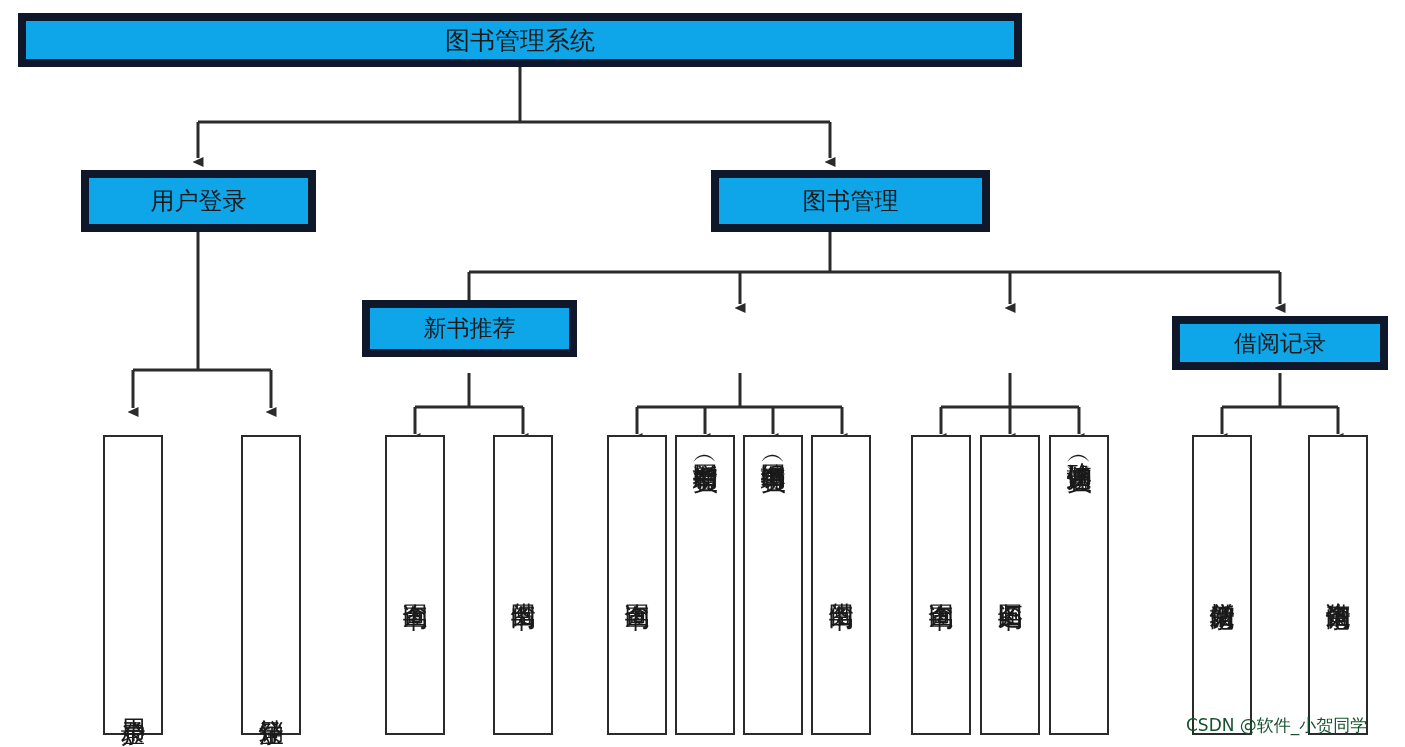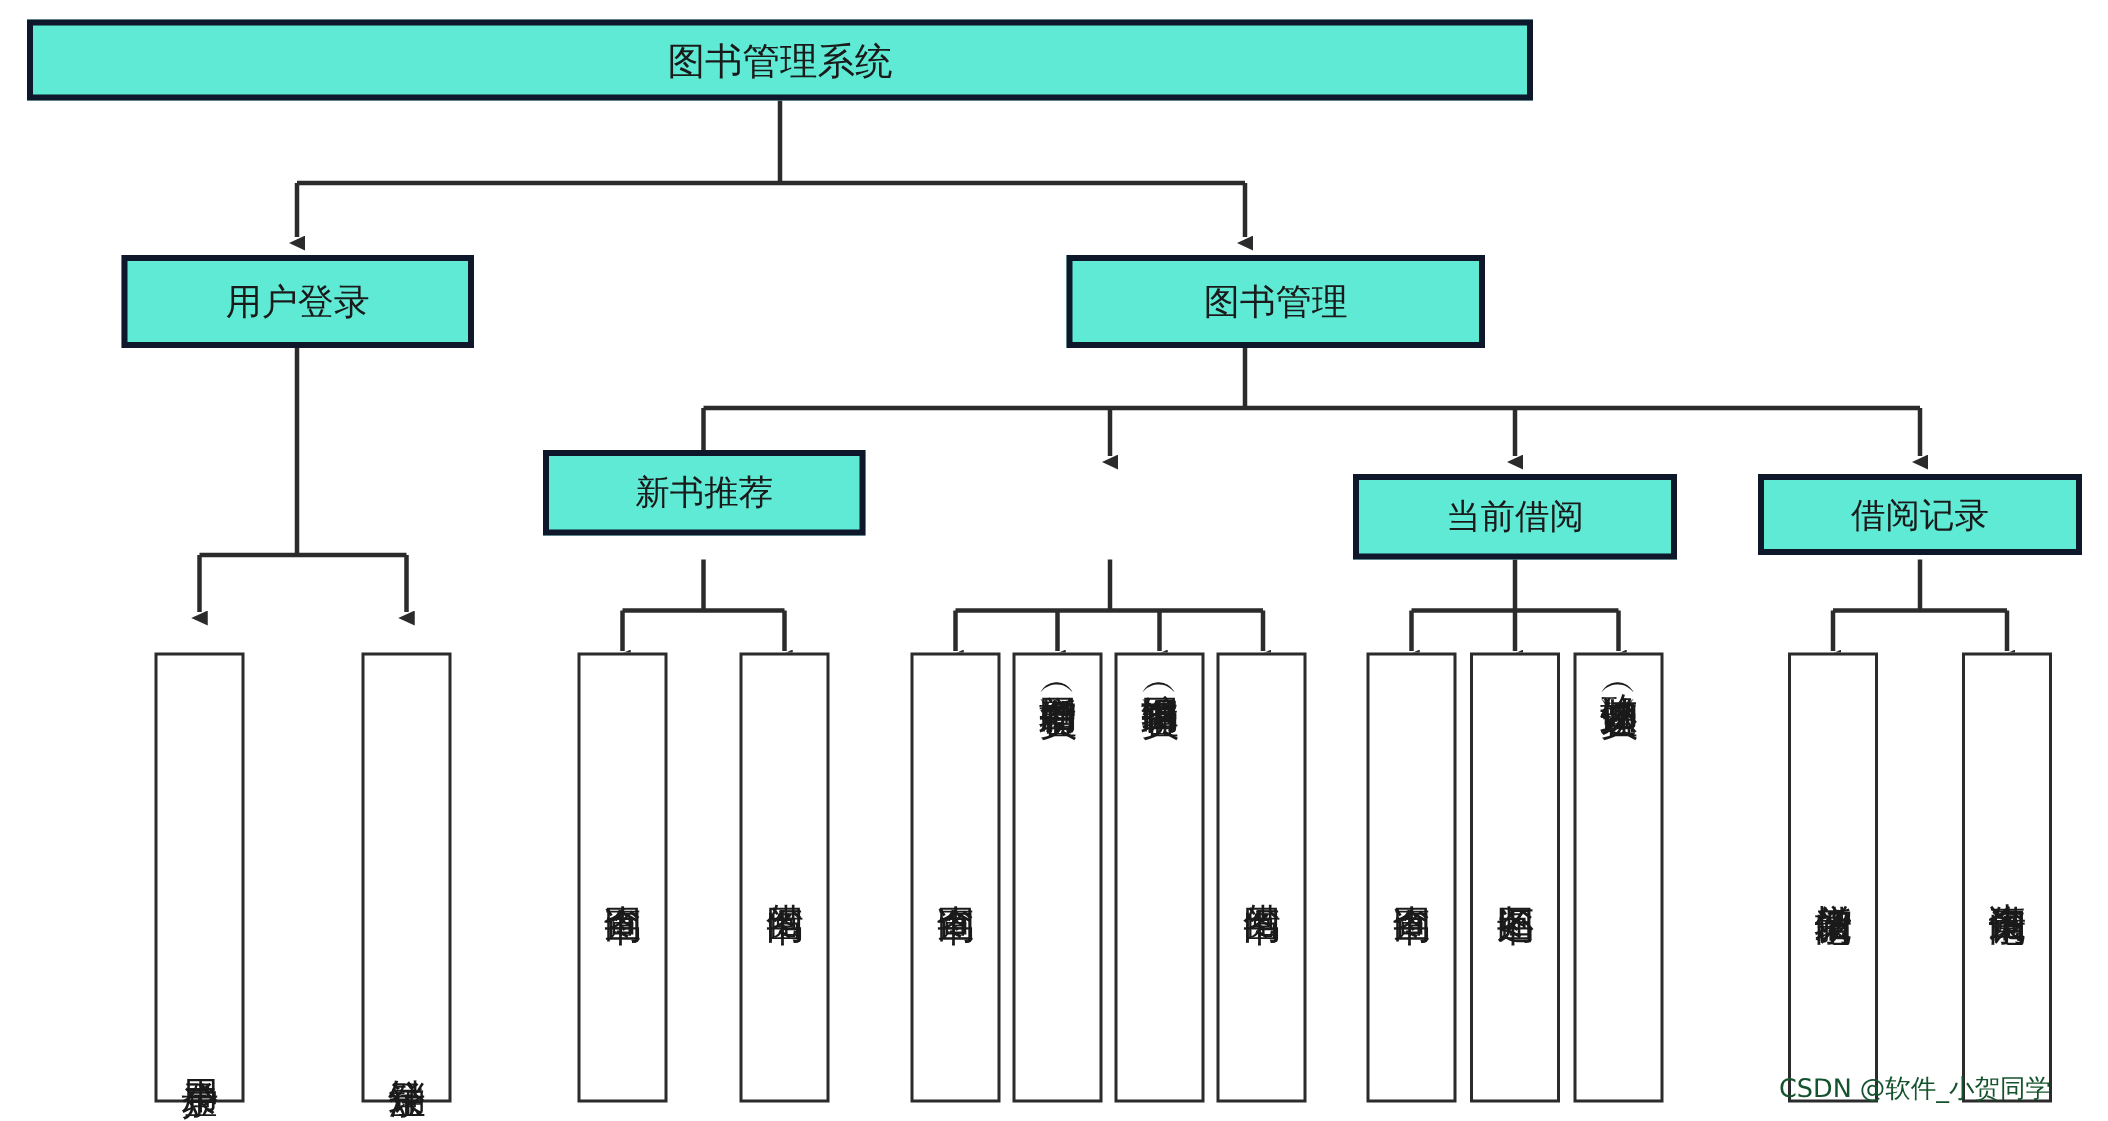--- a/index.html
+++ b/index.html
@@ -21,22 +21,22 @@
     position: absolute;
     left: 0;
     top: 0;
     width: 1405px;
     height: 747px;
     pointer-events: none;
   }
   .node {
     position: absolute;
     box-sizing: border-box;
-    background: #5eead4;
-    border: 4px solid #0f172a;
+    background: #0ea5e9;
+    border: 8px solid #0f172a;
     display: flex;
     align-items: center;
     justify-content: center;
     color: #1a1a1a;
     z-index: 2;
   }
   .node.root {
     font-size: 25px;
   }
   .node.lvl2 {
@@ -146,23 +146,20 @@
   <div class="node lvl2" style="left:81px; top:170px; width:235px; height:62px;">
     <span>用户登录</span>
   </div>
   <div class="node lvl2" style="left:711px; top:170px; width:279px; height:62px;">
     <span>图书管理</span>
   </div>
 
   <div class="node lvl3" style="left:362px; top:300px; width:215px; height:57px;">
     <span>新书推荐</span>
   </div>
-  <div class="node lvl3" style="left:902px; top:316px; width:216px; height:57px;">
-    <span>当前借阅</span>
-  </div>
   <div class="node lvl3" style="left:1172px; top:316px; width:216px; height:54px;">
     <span>借阅记录</span>
   </div>
 
   <div class="leaf align-bottom" style="left:103px; top:435px; width:60px; height:300px;">
     <span class="vtext">用户登录</span>
   </div>
   <div class="leaf align-bottom" style="left:241px; top:435px; width:60px; height:300px;">
     <span class="vtext">注销登录</span>
   </div>

